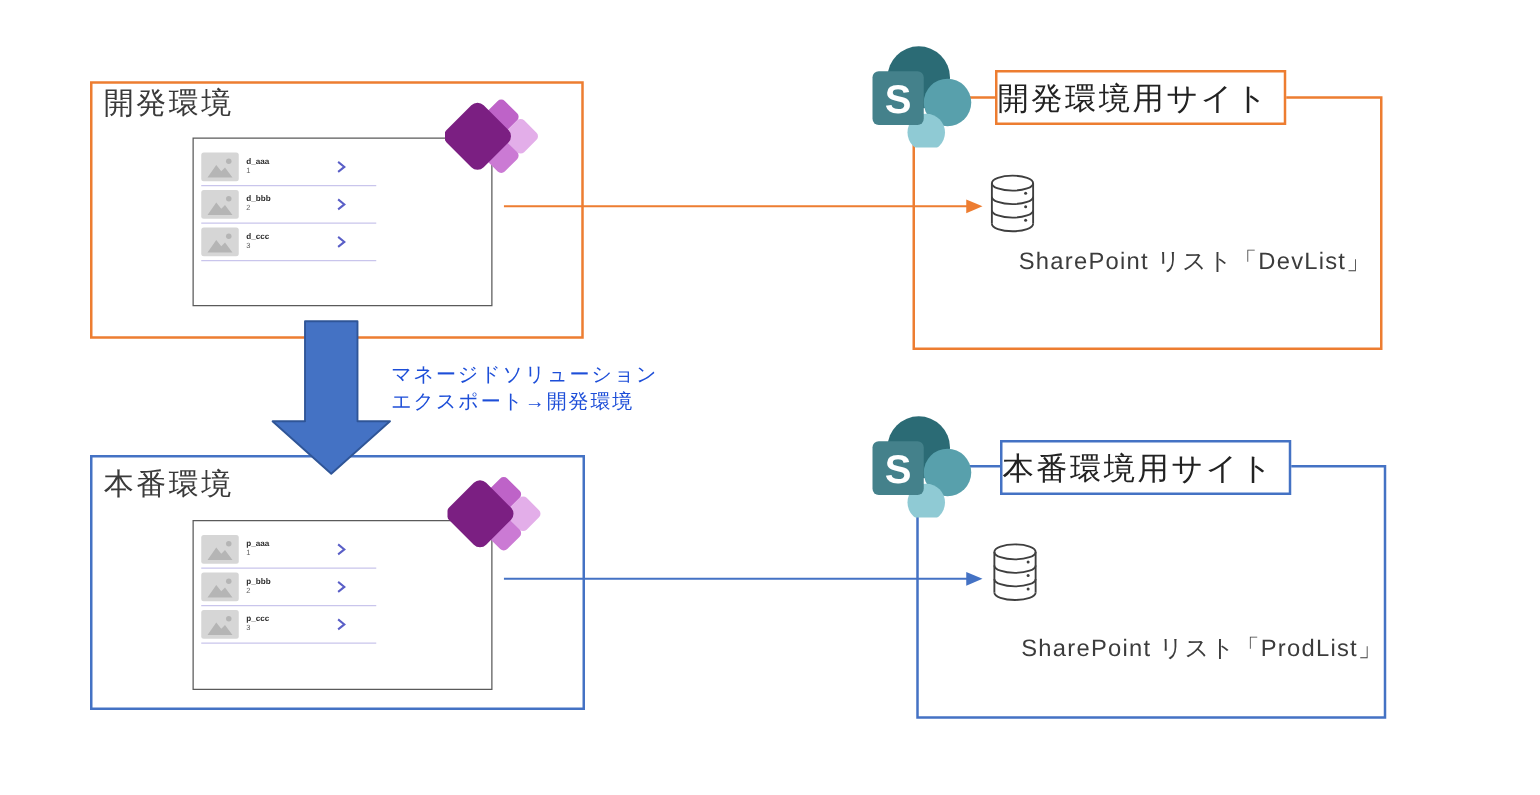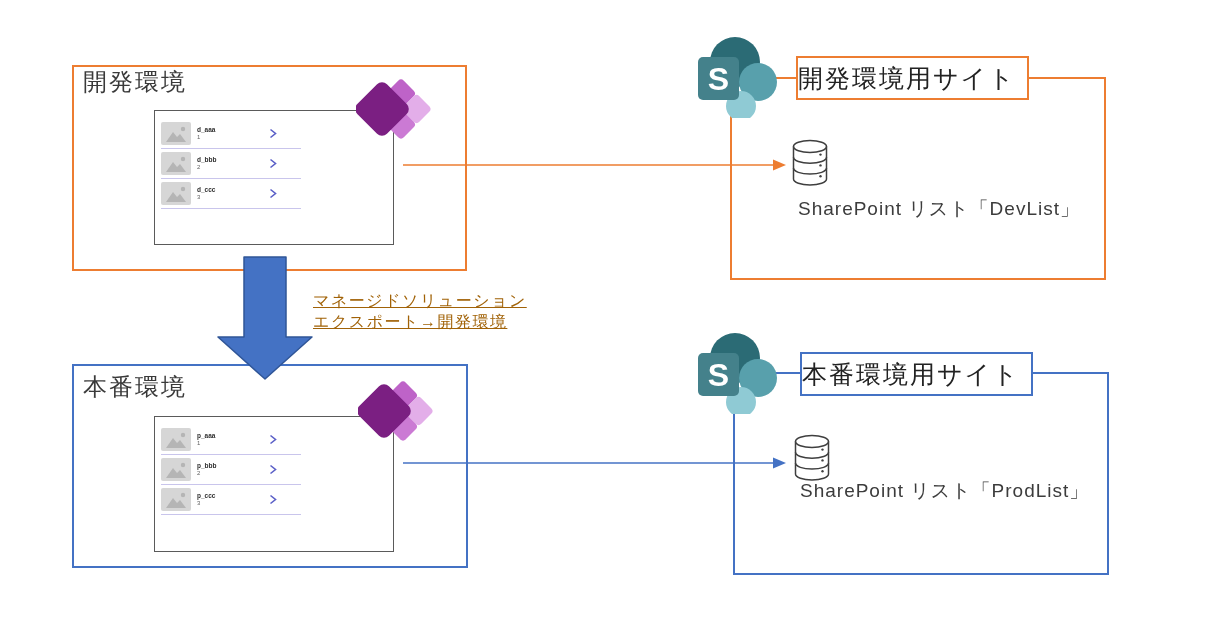--- a/index.html
+++ b/index.html
@@ -27,24 +27,24 @@
   .chev{margin-left:auto;margin-right:24px;flex:0 0 auto;}
 
   
   .site-box{border:2px solid;z-index:1;}
   .site-box.dev{border-color:#ED7D31;}
   .site-box.prod{border-color:#4472C4;}
   .site-label{background:#fff;border:2px solid;z-index:4;display:flex;align-items:center;
       justify-content:flex-start;font-size:25px;letter-spacing:2px;color:#222;white-space:nowrap;}
   .site-label.dev{border-color:#ED7D31;}
   .site-label.prod{border-color:#4472C4;}
-  .list-caption{font-size:19px;letter-spacing:1px;color:#3c3c3c;white-space:nowrap;z-index:2;}
-
-  .transfer-caption{font-size:16px;line-height:21px;letter-spacing:1.5px;color:#a16207;
-      white-space:nowrap;z-index:2;text-decoration:underline;}
+  .list-caption{font-size:19px;letter-spacing:1px;color:#3c3c3c;white-space:nowrap;z-index:2;margin-left:17px;}
+
+  .transfer-caption{font-size:16px;line-height:21px;letter-spacing:1.5px;color:#1d4ed8;
+      white-space:nowrap;z-index:2;}
 
   .z3{z-index:3;}.z6{z-index:6;}
   svg{display:block;}
 </style>
 </head>
 <body>
 
 <div class="canvas">
 
   <div class="abs env-box dev" style="left:72px;top:65px;width:391px;height:202px;"></div>
@@ -234,15 +234,15 @@
     <path d="M4.5,8.5 V41" fill="none" stroke="#3f3f3f" stroke-width="1.5"></path>
     <path d="M37.5,8.5 V41" fill="none" stroke="#3f3f3f" stroke-width="1.5"></path>
     <path d="M4.5,41 A16.5,6 0 0 0 37.5,41" fill="none" stroke="#3f3f3f" stroke-width="1.5"></path>
     <path d="M4.5,19.3 A16.5,6 0 0 0 37.5,19.3" fill="none" stroke="#3f3f3f" stroke-width="1.5"></path>
     <path d="M4.5,30.1 A16.5,6 0 0 0 37.5,30.1" fill="none" stroke="#3f3f3f" stroke-width="1.5"></path>
     <circle cx="31.5" cy="16.6" r="1.2" fill="#3f3f3f"></circle>
     <circle cx="31.5" cy="27.4" r="1.2" fill="#3f3f3f"></circle>
     <circle cx="31.5" cy="38.2" r="1.2" fill="#3f3f3f"></circle>
   </svg>
 
-  <div class="abs list-caption" style="left:800px;top:478px;">SharePoint リスト「ProdList」</div>
+  <div class="abs list-caption" style="left:800px;top:506px;">SharePoint リスト「ProdList」</div>
 
 </div>
 
 </body></html>

